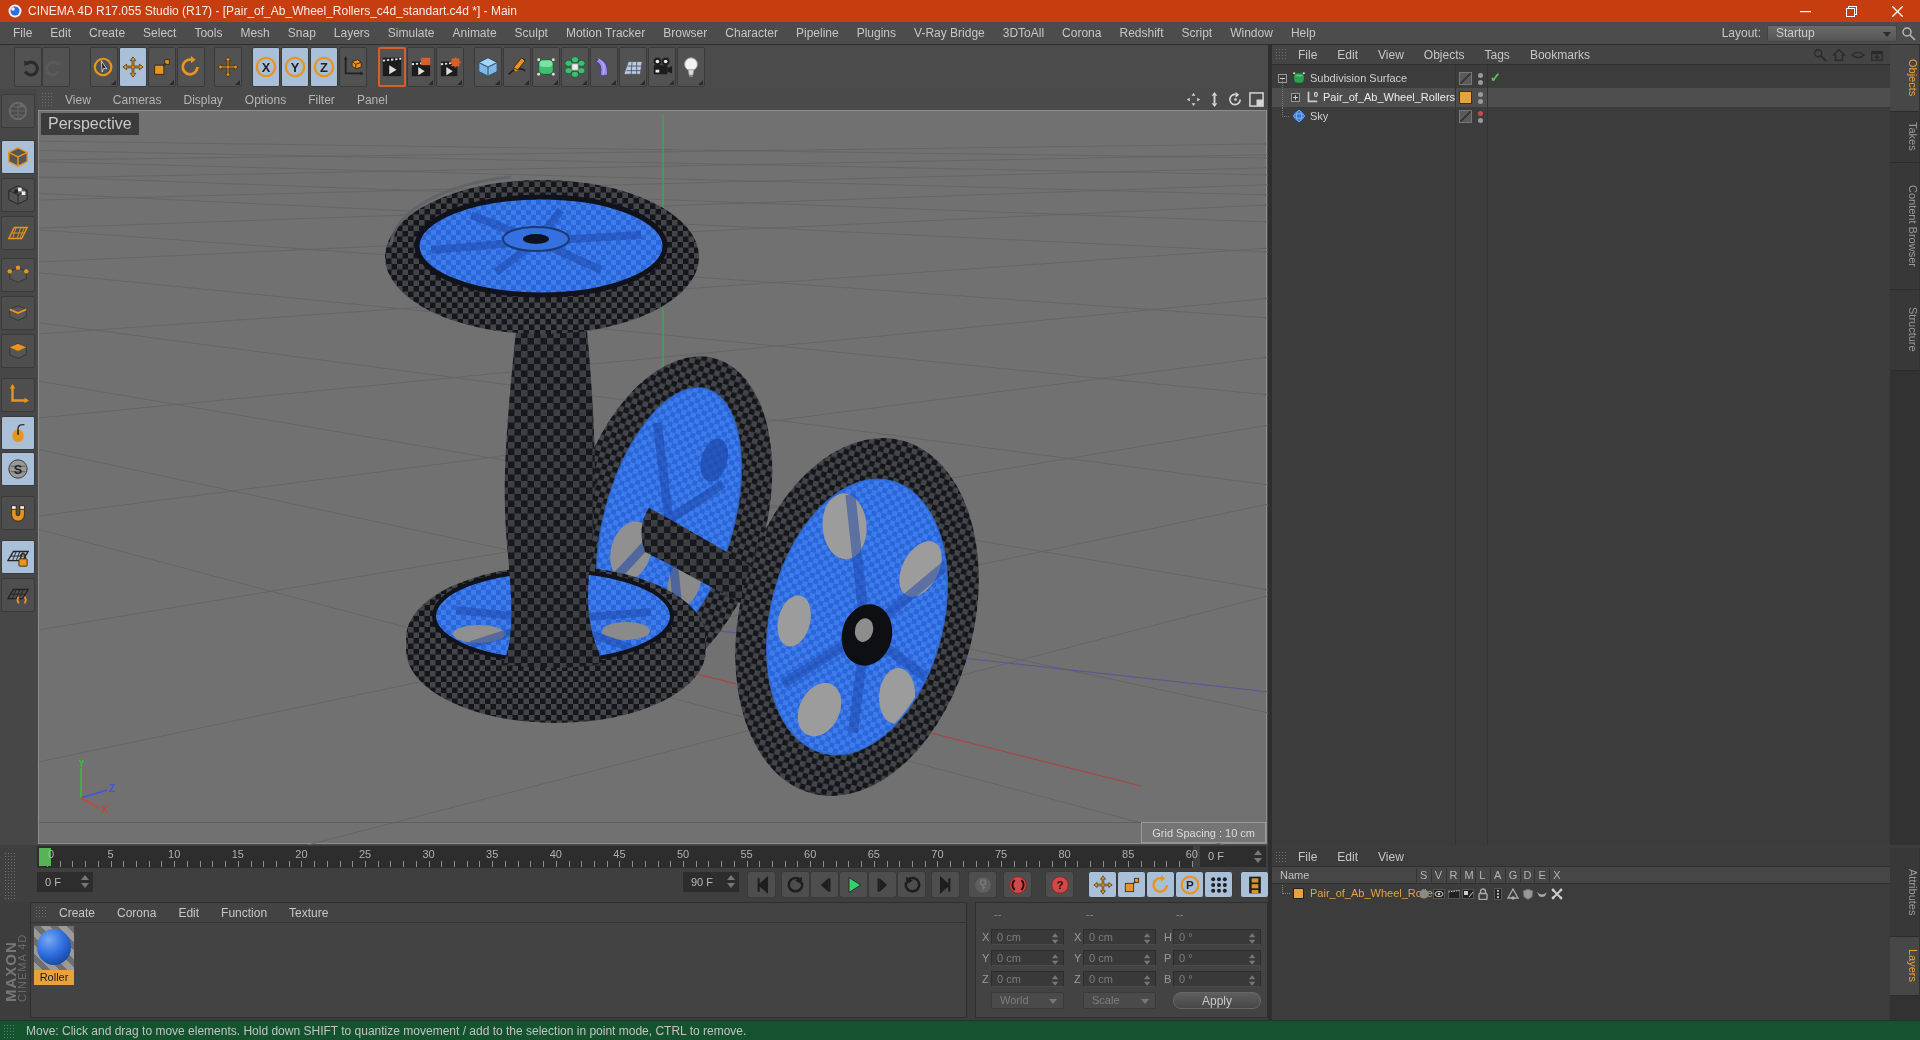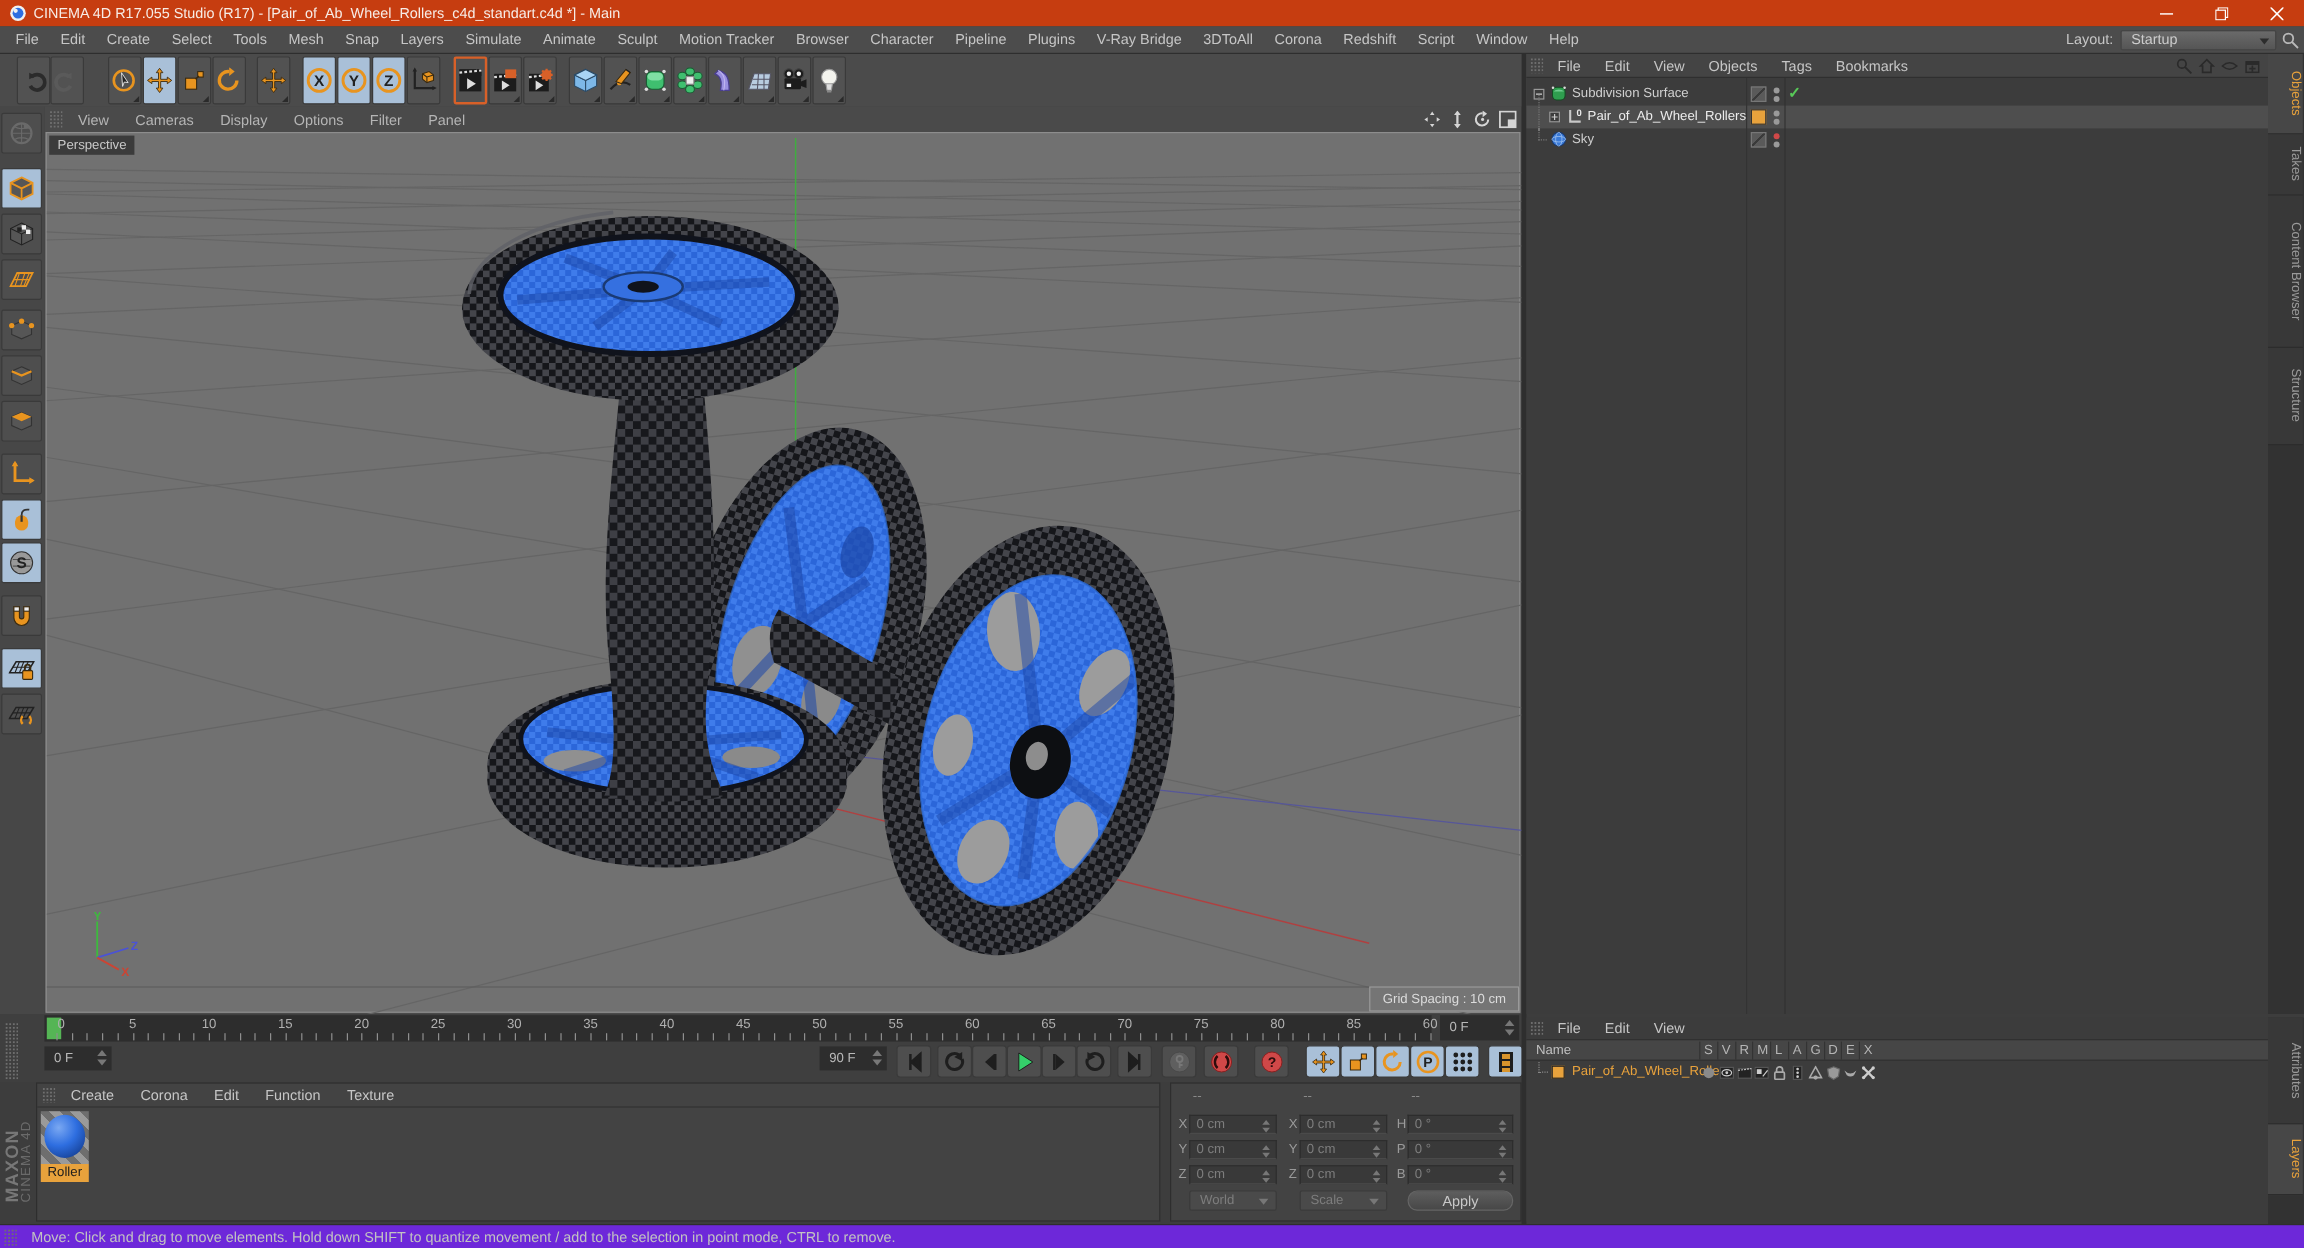--- a/index.html
+++ b/index.html
@@ -22,21 +22,21 @@
     font-size:12px; display:flex; align-items:center; }
   #menubar { left:0; top:22px; width:1920px; height:23px; background:#4c4c4c;
     display:flex; align-items:center; border-bottom:1px solid #2e2e2e; }
   #toolbar { left:0; top:45px; width:1920px; height:44px; background:#4b4b4b; }
   #sidebar { left:0; top:89px; width:37px; height:756px; background:#474747; }
   #viewport { left:37px; top:89px; width:1231px; height:756px; background:#4a4a4a; }
   #vp-menu { position:absolute; left:0; top:0; width:100%; height:21px; display:flex; align-items:center; }
   #vp-canvas { position:absolute; left:1px; top:21px; width:1229px; height:734px;
     background:#717171; border:1px solid #8d8d8d; }
   #vp-label { position:absolute; left:2px; top:2px; background:#3b3b3b; color:#c9c9c9;
-    font-size:11px; padding:2px 7px; }
+    font-size:16px; padding:2px 7px; }
   #vp-grid-strip { position:absolute; left:0; bottom:0; width:100%; height:21px;
     border-top:1px solid #5e5e5e; }
   #vp-grid-box { position:absolute; right:0px; bottom:0px; height:21px; line-height:20px;
     border:1px solid #9a9a9a; color:#dcdcdc; font-size:11px; padding:0 10px; background:#757575; }
   #timeline { left:0; top:845px; width:1268px; height:57px; background:#3f3f3f; }
   #ruler { position:absolute; left:37px; top:1px; width:1156px; height:22px; background:#2d2d2d; }
   #cur-frame-box { position:absolute; left:1200px; top:1px; width:66px; height:21px; background:#2d2d2d;
     color:#b9b9b9; font-size:11px; line-height:21px; padding-left:8px; }
   .spin { position:absolute; right:3px; top:4px; width:9px; height:13px; }
   .spin:before { content:""; position:absolute; top:0; left:0; border-left:4px solid transparent;
@@ -70,21 +70,21 @@
   #right-tabs-top { left:1890px; top:45px; width:30px; height:800px; background:#323232; }
   #right-tabs-bottom { left:1890px; top:848px; width:30px; height:192px; background:#323232; }
   .vtab { position:absolute; left:0; width:29px; text-align:center; color:#9a9a9a; font-size:11px;
     writing-mode:vertical-rl; padding:8px 0; background:#383838; border-bottom:1px solid #2c2c2c; }
   .vtab.active { background:#474747; color:#e8a23c; }
   #layers-panel { left:1272px; top:848px; width:618px; height:170px; background:#3c3c3c; }
   #lp-menu { position:absolute; left:0; top:0; width:100%; height:19px; display:flex; align-items:center;
     border-bottom:1px solid #2f2f2f; }
   #lp-header { position:absolute; left:0; top:19px; width:100%; height:17px; background:#464646;
     border-bottom:1px solid #2f2f2f; color:#c0c0c0; font-size:11px; }
-  #statusbar { left:0; top:1020px; width:1920px; height:20px; background:#6d28d9;
+  #statusbar { left:0; top:1020px; width:1920px; height:20px; background:#14532d;
     border-top:1px solid #2e2e2e; display:flex; align-items:center; }
   #statusbar span { color:#c2c2c2; font-size:12px; margin-left:10px; }
   .om-row { position:absolute; left:0; width:100%; height:19px; }
   .om-row .nm { position:absolute; font-size:11px; color:#cfcfcf; top:3px; }
   .tickline { position:absolute; width:1px; height:6px; background:#8f8f8f; top:15px; }
   .ticknum { position:absolute; top:2px; font-size:11px; color:#b0b0b0; transform:translateX(-50%); }
   .win-btn { width:46px; height:22px; display:flex; align-items:center; justify-content:center; }
 </style>
 </head>
 <body>

